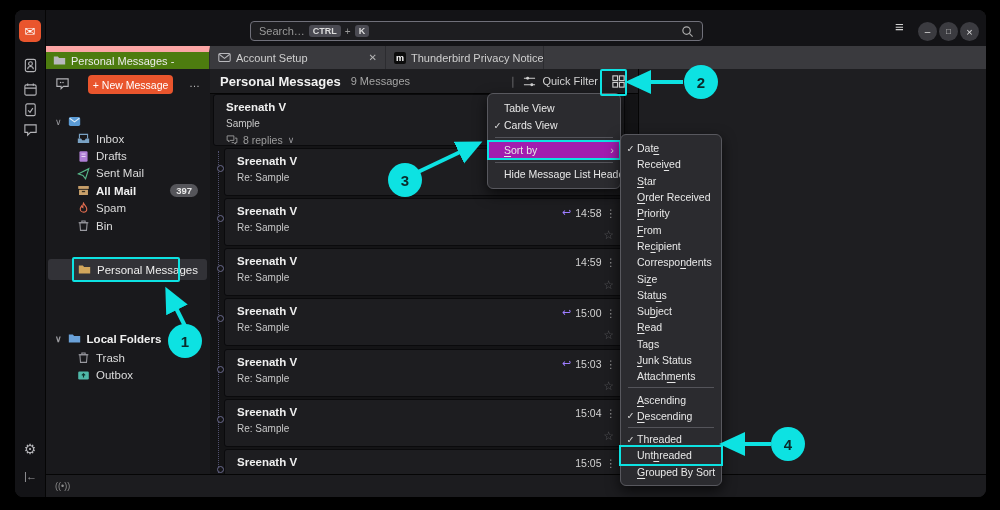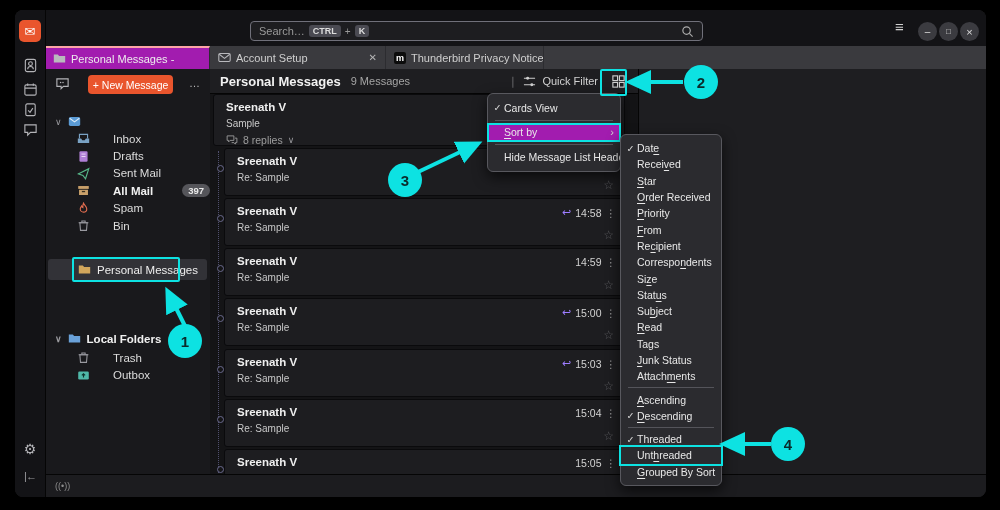--- a/index.html
+++ b/index.html
@@ -21,37 +21,37 @@
   kbd{background:#4a4a52;border-radius:3px;font-family:Liberation Sans, sans-serif;font-size:9px;padding:1px 4px;color:#ddd;font-weight:bold}
   .kplus{color:#9a9a9a;font-size:10px}
   .mag{margin-left:auto}
   .hamb{position:absolute;left:850px;top:8px;font-size:15px;color:#cfcfcf}
   .ctrl{position:absolute;top:12px;width:19px;height:19px;border-radius:50%;background:#3b3b40;color:#ddd;display:flex;align-items:center;justify-content:center;font-size:10px}
   .ctrl.min{left:873px}.ctrl.max{left:894px;font-size:8px}.ctrl.cls{left:915px;font-size:11px}
 
   
   .tabstrip{position:absolute;left:30px;top:36px;right:0;height:23px;background:#3a3a3e;display:flex;z-index:1}
   .tab{display:flex;align-items:center;gap:5px;padding:0 8px;font-size:11px;color:#cfcfcf;border-right:1px solid #2c2c30;box-sizing:border-box;white-space:nowrap;overflow:hidden}
-  .tab.active{background:#a21caf;border-top:2px solid #fca5a5;color:#ededed}
+  .tab.active{background:#4d7c0f;border-top:6px solid #fca5a5;color:#ededed}
   .tab .close{margin-left:auto;color:#b5b5b5;font-size:10px;padding-left:6px}
   .ticon{width:13px;height:13px;flex:none}
   .micon{width:12px;height:12px;background:#0c0c0c;color:#fff;font-weight:bold;font-size:9px;display:flex;align-items:center;justify-content:center;border-radius:2px;flex:none}
 
   
   .folderpane{position:absolute;left:30px;top:59px;width:165px;bottom:22px;background:#19191c;border-right:1px solid #050505;z-index:1}
   .nm-btn{position:absolute;left:43px;top:6px;width:85px;height:19px;background:#e9552d;border-radius:4px;color:#fff;font-size:10.5px;display:flex;align-items:center;justify-content:center;gap:3px}
   .fp-assist{position:absolute;left:10px;top:7px}
   .fp-dots{position:absolute;right:10px;top:8px;color:#bbb;font-size:11px}
   .chev{color:#9a9a9e;font-size:9px}
   .acct-row{position:absolute;left:10px;top:46px;display:flex;align-items:center;gap:6px}
   .ficon{width:13px;height:13px;flex:none}
   .tree{position:absolute;left:0;top:61px;right:0}
-  .frow{height:17.4px;display:flex;align-items:center;gap:23px;padding-left:32px;font-size:11.5px;color:#dcdcdc}
+  .frow{height:17.4px;display:flex;align-items:center;gap:6px;padding-left:32px;font-size:11.5px;color:#dcdcdc}
   .frow.bold{font-weight:bold;color:#f0f0f0}
-  .badge{margin-left:auto;background:#55555a;border-radius:8px;font-size:9.5px;font-weight:bold;padding:1px 6px;color:#eaeaea}
+  .badge{margin-left:auto;margin-right:12px;background:#55555a;border-radius:8px;font-size:9.5px;font-weight:bold;padding:1px 6px;color:#eaeaea}
   .pm-row{position:absolute;left:3px;right:3px;top:190px;height:21px;background:#323237;border-radius:3px;display:flex;align-items:center;gap:6px;padding-left:30px;font-size:11.5px;color:#eee;box-sizing:border-box}
   .lf-head{position:absolute;left:10px;top:263px;display:flex;align-items:center;gap:6px;font-size:11.5px;font-weight:bold;color:#f0f0f0}
   .lf-tree{position:absolute;left:0;top:280px;right:0}
 
   
   .listpane{position:absolute;left:195px;top:59px;width:428px;bottom:22px;background:#141416;border-right:1px solid #050505;z-index:1}
   .listheader{height:24px;display:flex;align-items:center;background:#1e1e21;border-bottom:1px solid #050505;padding:0 10px;position:relative}
   .lh-title{font-size:13px;font-weight:bold;color:#f2f2f2}
   .lh-count{font-size:11px;color:#a5a5a5;margin-left:10px}
   .qf{margin-left:auto;display:flex;align-items:center;gap:6px;color:#d2d2d2;font-size:11px;margin-right:30px}
@@ -381,20 +381,24 @@
   </div>
 
   <div class="msgpane"></div>
 
   <div class="statusbar">
     <span>((•))</span>
   </div>
 
   <div class="menu mainmenu">
     <div class="mi">
+      <span class="chk"></span>
+      <span>Table View</span>
+    </div>
+    <div class="mi">
       <span class="chk">✓</span>
       <span>Cards View</span>
     </div>
     <div class="sep"></div>
     <div class="mi hl">
       <span class="chk"></span>
       <span><u>S</u><span>ort by</span></span>
       <span class="sub-arrow">›</span>
     </div>
     <div class="sep"></div>

